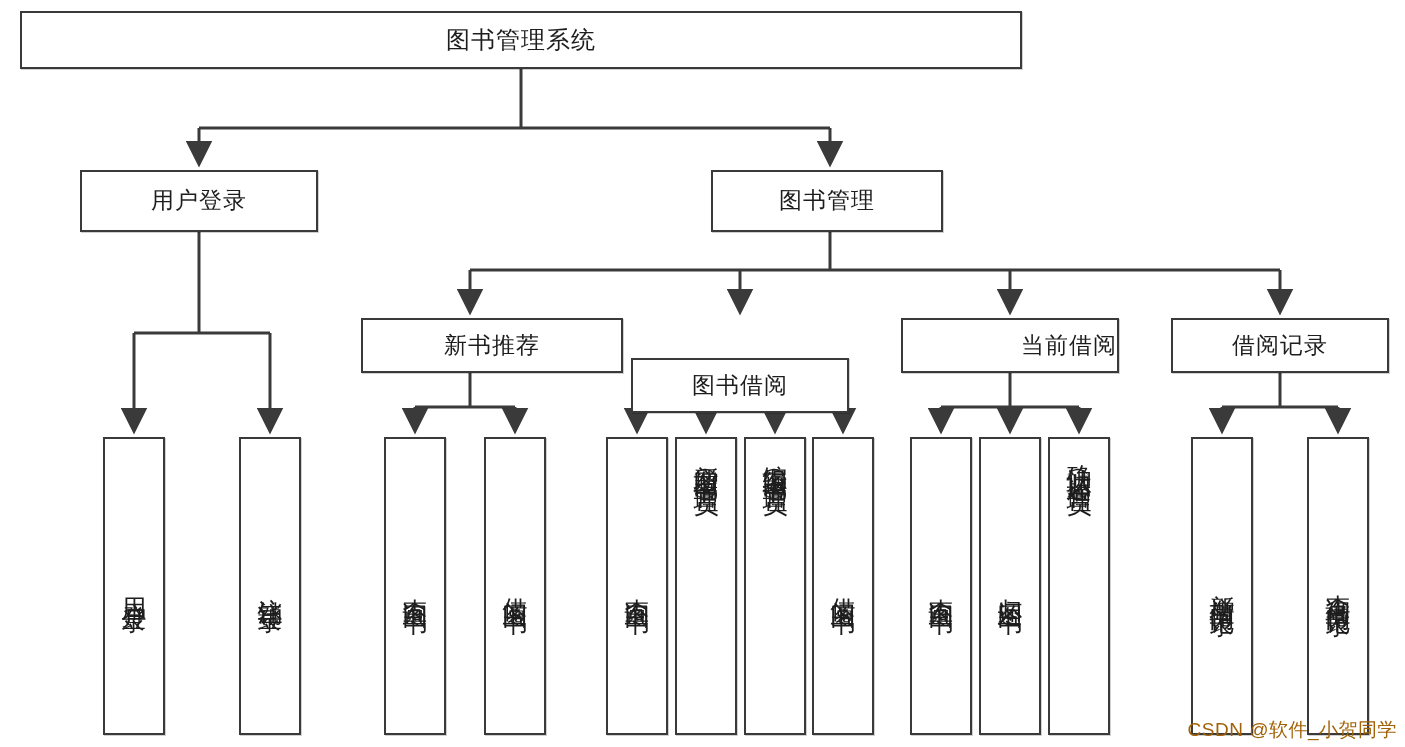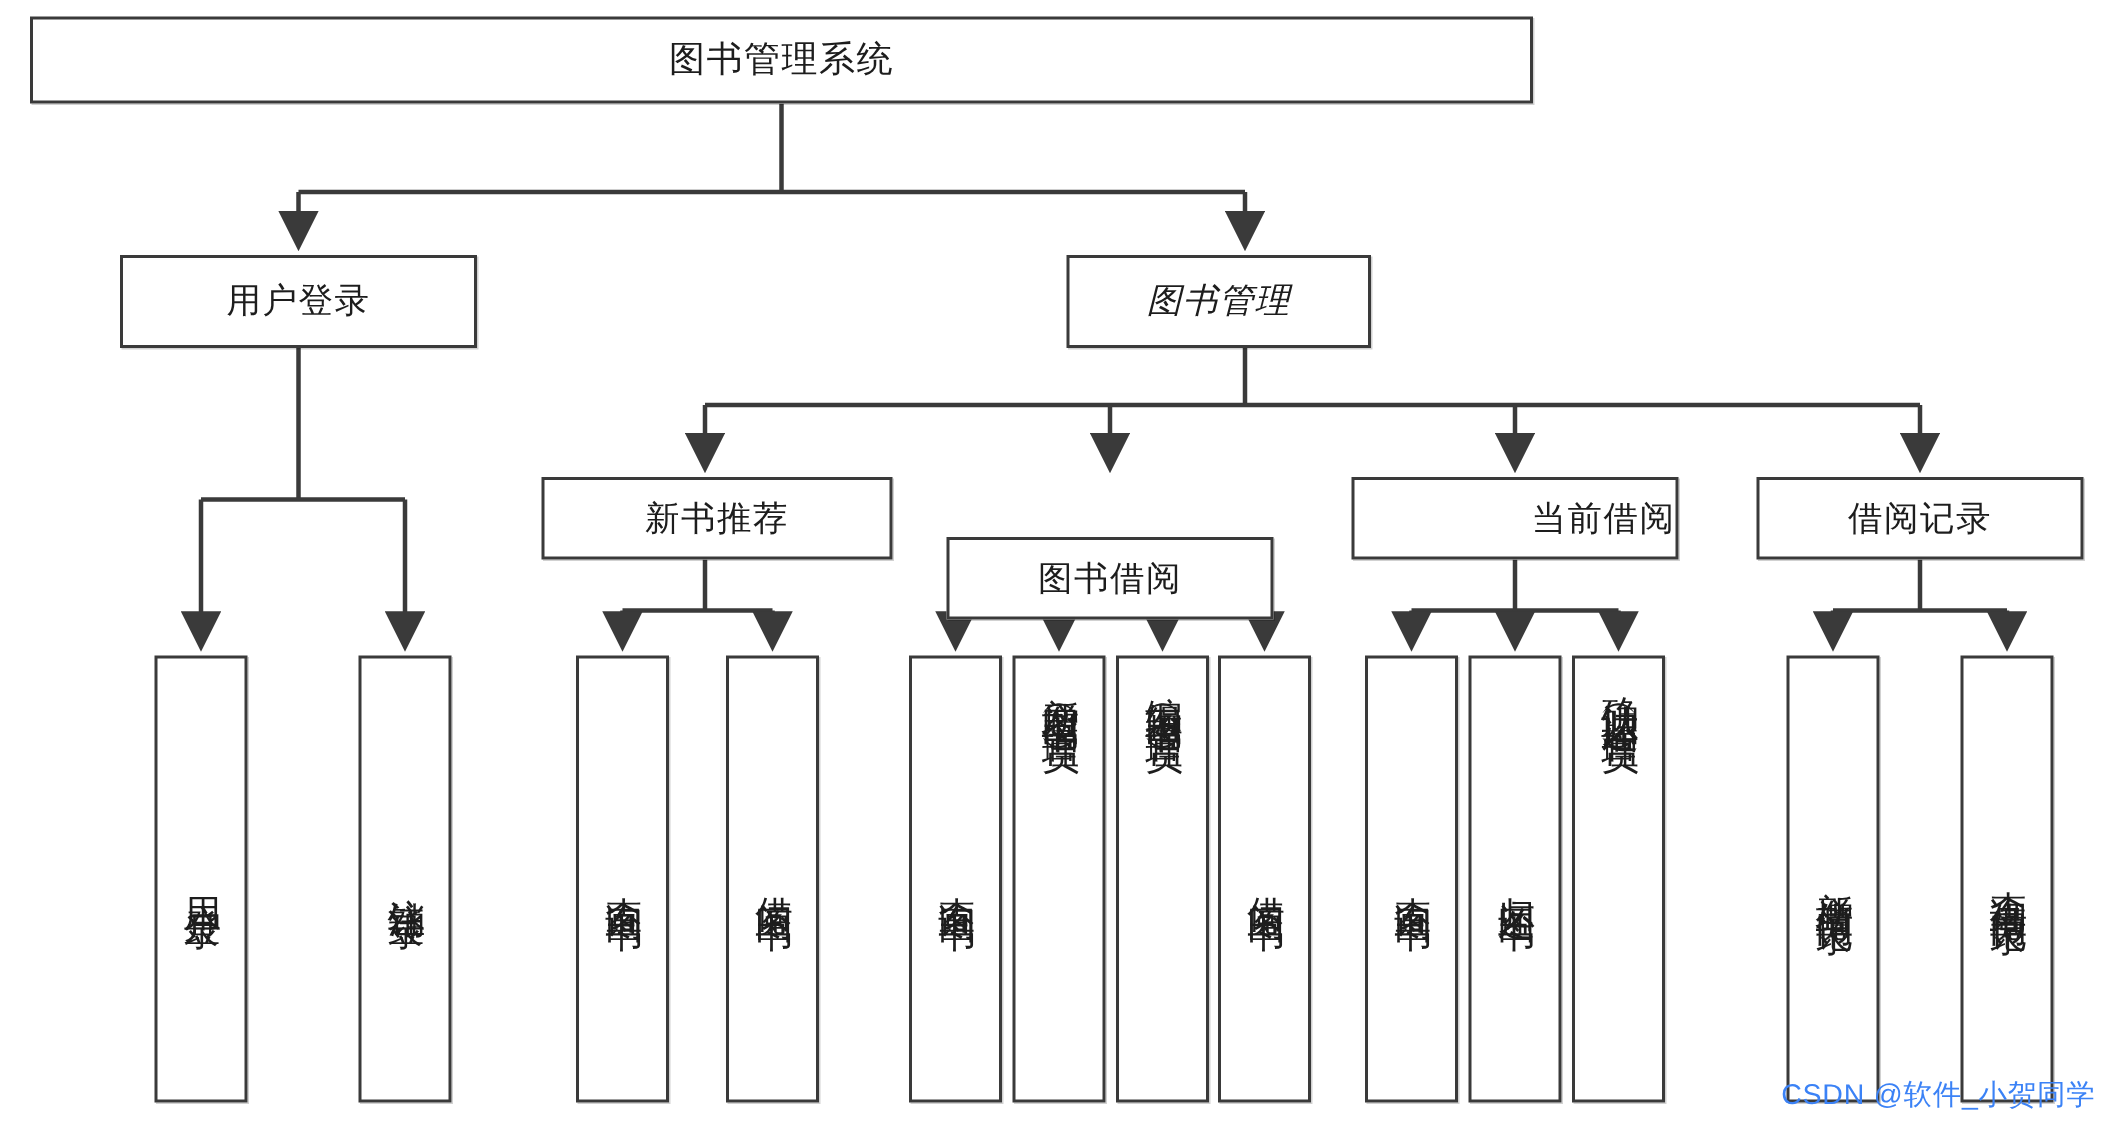--- a/index.html
+++ b/index.html
@@ -69,21 +69,21 @@
   
   .node.vert.center-text {
     align-items: center;
     padding-top: 0;
   }
   #watermark {
     position: absolute;
     right: 8px;
     bottom: 4px;
     font-size: 19px;
-    color: #3b82f6;
+    color: #a16207;
     letter-spacing: 0.5px;
     white-space: nowrap;
     user-select: none;
   }
 </style>
 </head>
 <body>
 
 <div id="canvas">
 
@@ -137,25 +137,25 @@
     </g>
   </svg>
 
   <div class="node horiz root" style="left:20px; top:11px; width:1002px; height:58px;">
     <span class="node-label">图书管理系统</span>
   </div>
 
   <div class="node horiz" style="left:80px; top:170px; width:238px; height:62px;">
     <span class="node-label">用户登录</span>
   </div>
-  <div class="node horiz" style="left:711px; top:170px; width:203px; height:62px;font-style:italic;">
+  <div class="node horiz" style="left:711px; top:170px; width:232px; height:62px;">
     <span class="node-label">图书管理</span>
   </div>
 
-  <div class="node horiz" style="left:361px; top:318px; width:234px; height:55px;">
+  <div class="node horiz" style="left:361px; top:318px; width:262px; height:55px;">
     <span class="node-label">新书推荐</span>
   </div>
   <div class="node horiz" style="left:631px; top:318px; width:218px; height:55px;margin-top:40px;">
     <span class="node-label">图书借阅</span>
   </div>
   <div class="node horiz" style="left:901px; top:318px; width:218px; height:55px;justify-content:flex-end;">
     <span class="node-label">当前借阅</span>
   </div>
   <div class="node horiz" style="left:1171px; top:318px; width:218px; height:55px;">
     <span class="node-label">借阅记录</span>

